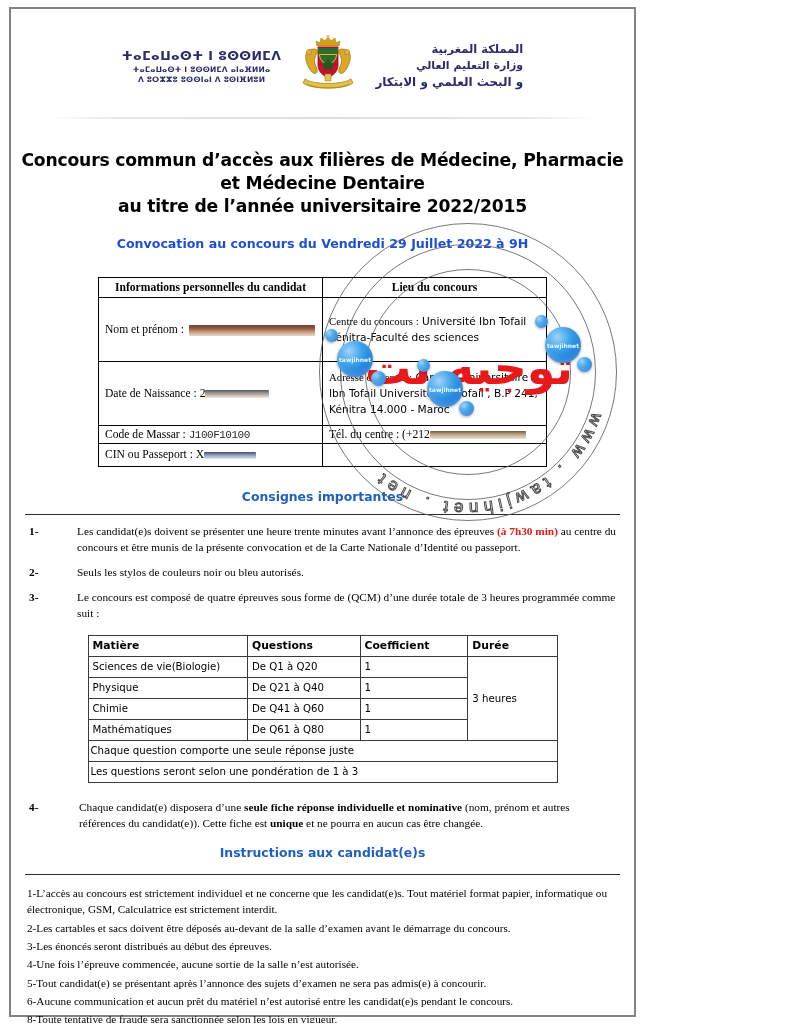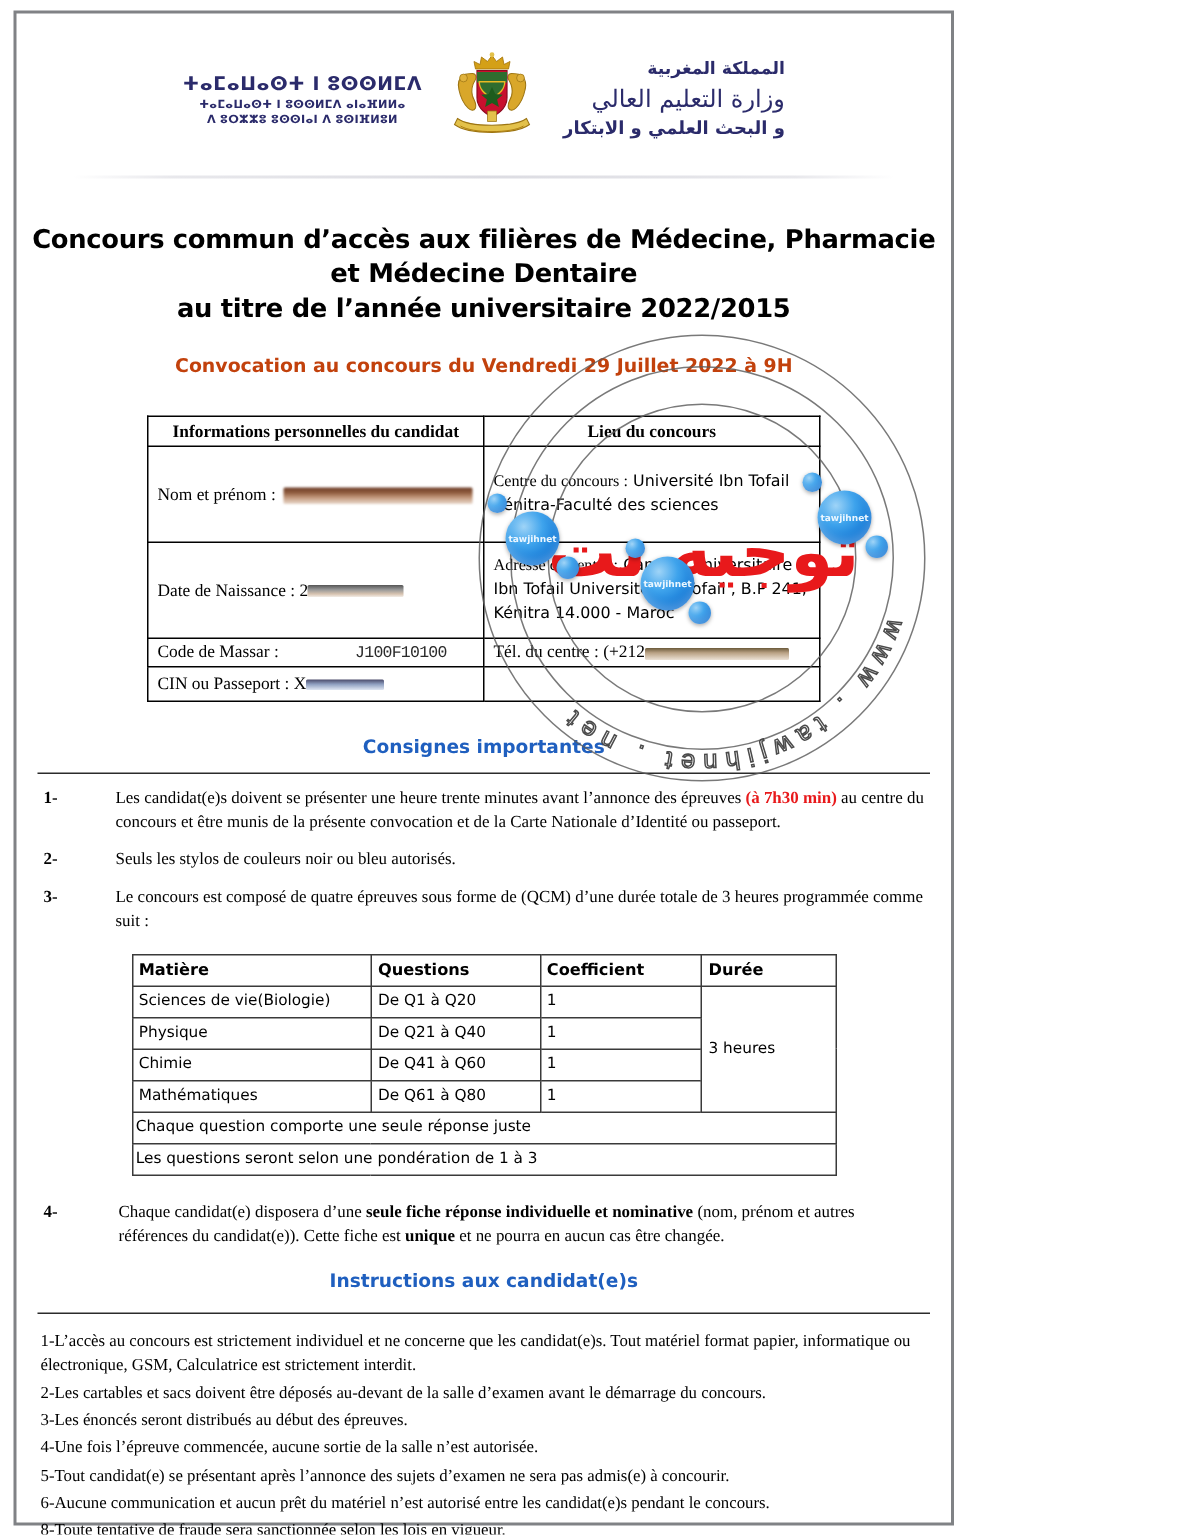--- a/index.html
+++ b/index.html
@@ -77,21 +77,21 @@
     direction: rtl;
     color: #2b2b6b;
     font-family: "DejaVu Sans", sans-serif;
     line-height: 1.45;
   }
   .hdr-arabic .a1 {
     font-size: 11.5px;
     font-weight: bold;
     letter-spacing: 1px;
   }
-  .hdr-arabic .a2 { font-size: 16px; font-weight: normal; }
+  .hdr-arabic .a2 { font-size: 11px; font-weight: bold; }
   .hdr-arabic .a3 { font-size: 12px; font-weight: bold; text-align: right; }
 
   .emblem { width: 58px; height: 64px; flex: 0 0 auto; }
 
   .hdr-rule {
     margin: 14px 36px 0 36px;
     height: 2px;
     background: linear-gradient(to right, #ffffff, #e8e8ec 12%, #dcdce2 50%, #e8e8ec 88%, #ffffff);
   }
 
@@ -103,21 +103,21 @@
     font-weight: bold;
     line-height: 1.35;
     color: #000;
     letter-spacing: -0.2px;
   }
   .sub-title {
     margin-top: 17px;
     font-family: "DejaVu Sans", sans-serif;
     font-size: 12.6px;
     font-weight: bold;
-    color: #c2410c;
+    color: #1d4ed8;
   }
 
   
   .info-wrap { margin-top: 26px; padding: 0 85px 0 85px; position: relative; }
   table.info {
     width: 100%;
     border-collapse: collapse;
     table-layout: fixed;
   }
   table.info td, table.info th {
@@ -181,21 +181,20 @@
     background: linear-gradient(to bottom, #6b5a3a 0%, #b9a184 40%, #ece2d6 100%);
     filter: blur(0.5px);
     height: 8px;
   }
   .massar-code {
     font-family: "Liberation Mono", monospace;
     font-size: 11px;
     letter-spacing: -0.5px;
     color: #2a2a2a;
     filter: blur(0.35px);
-    margin-left: 48px;
   }
 
   
   .watermark {
     position: absolute;
     left: 318px;
     top: 222px;
     width: 300px;
     height: 300px;
     pointer-events: none;

